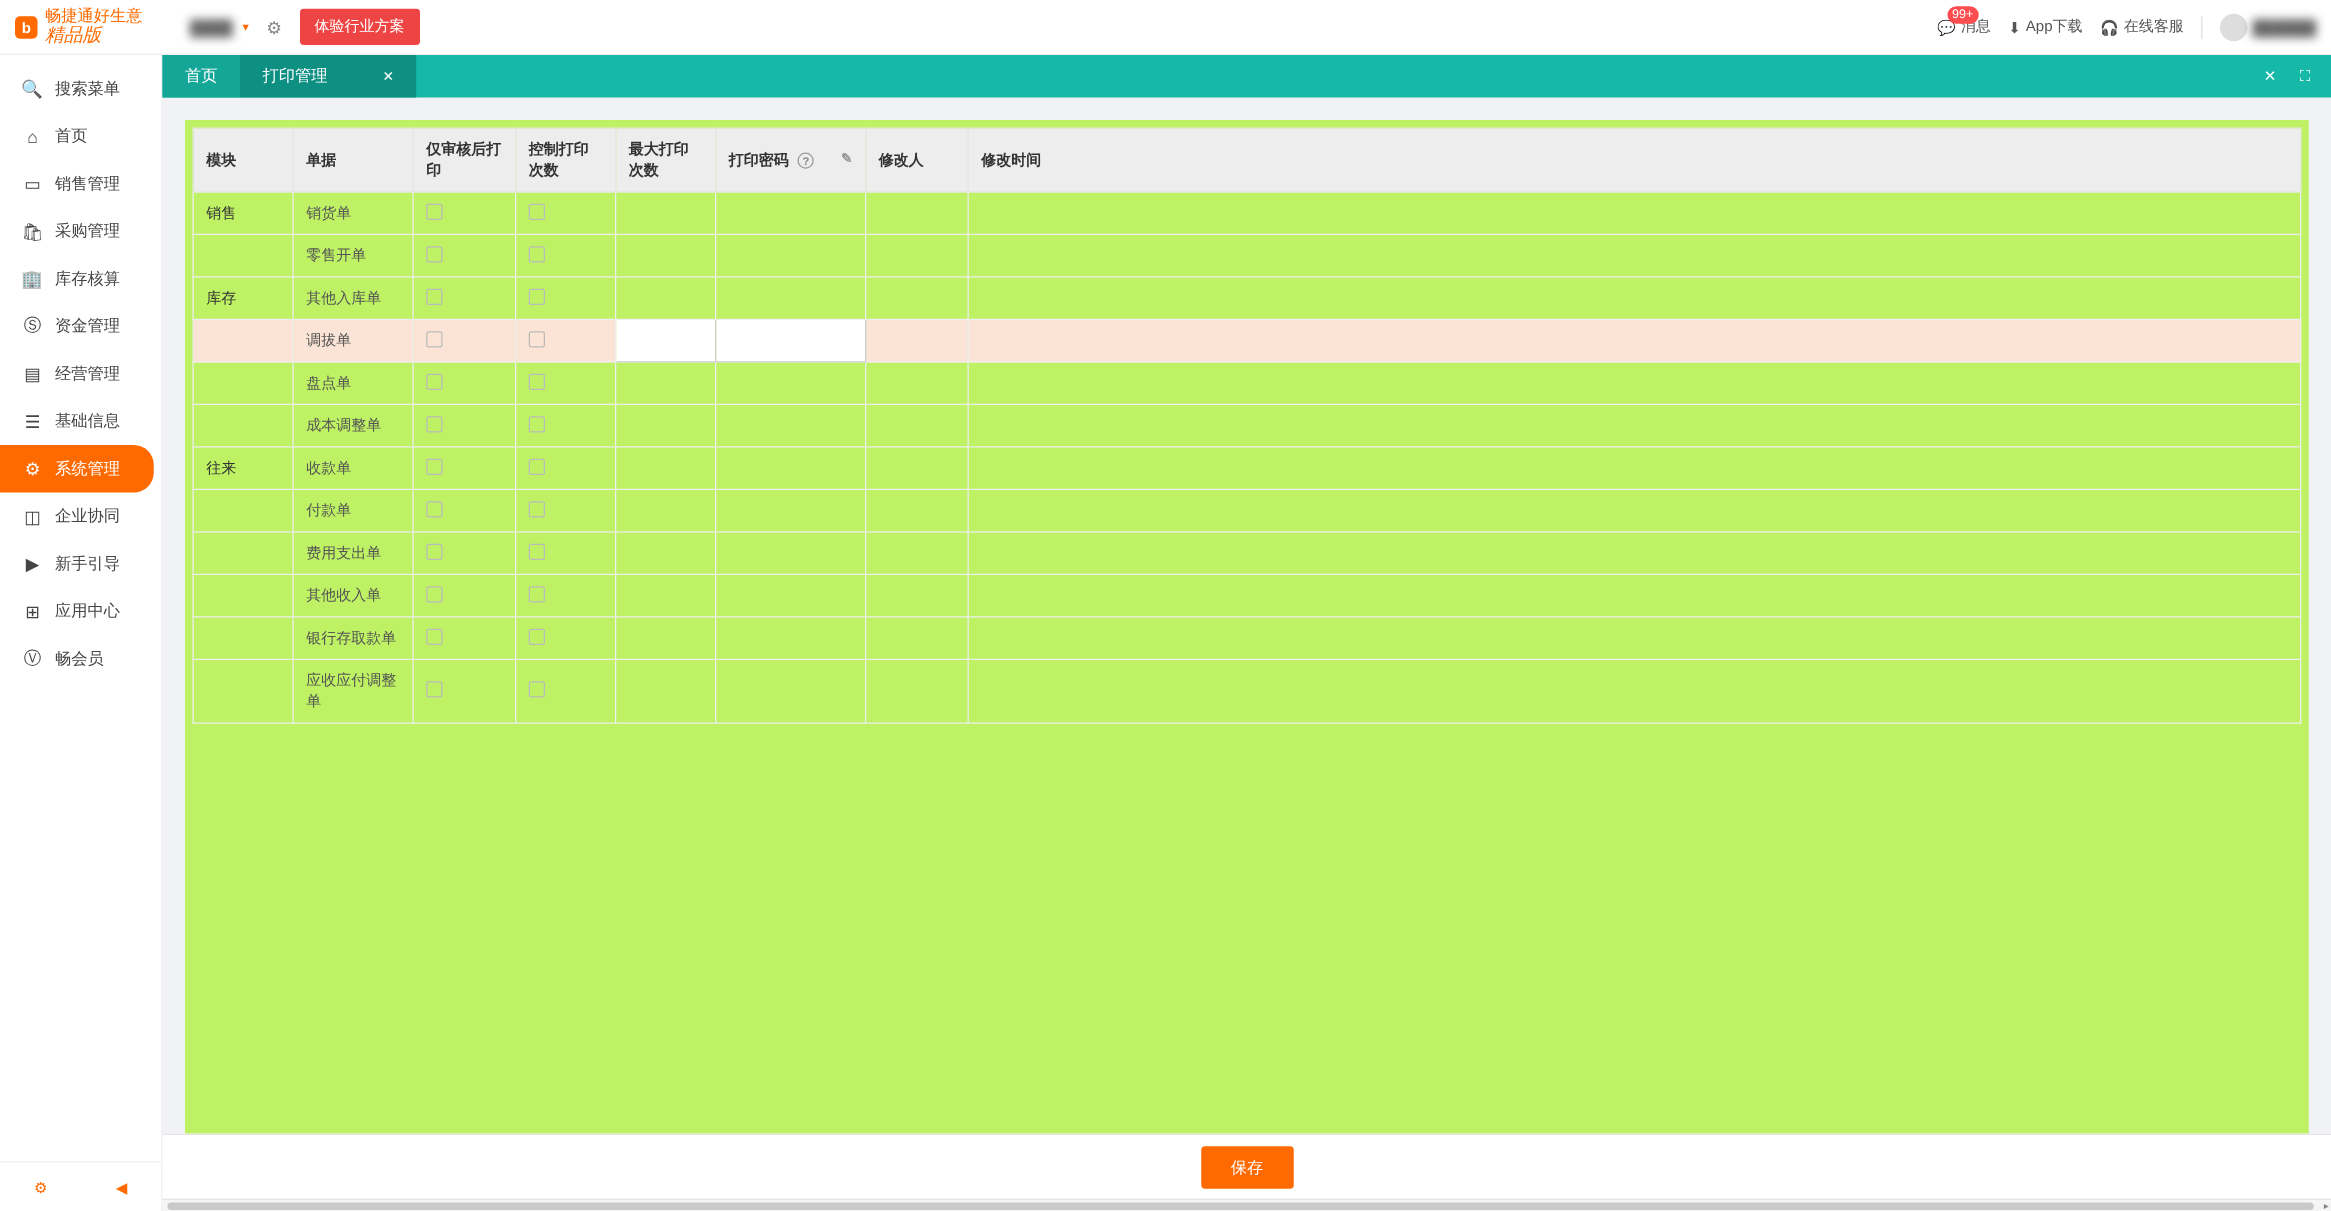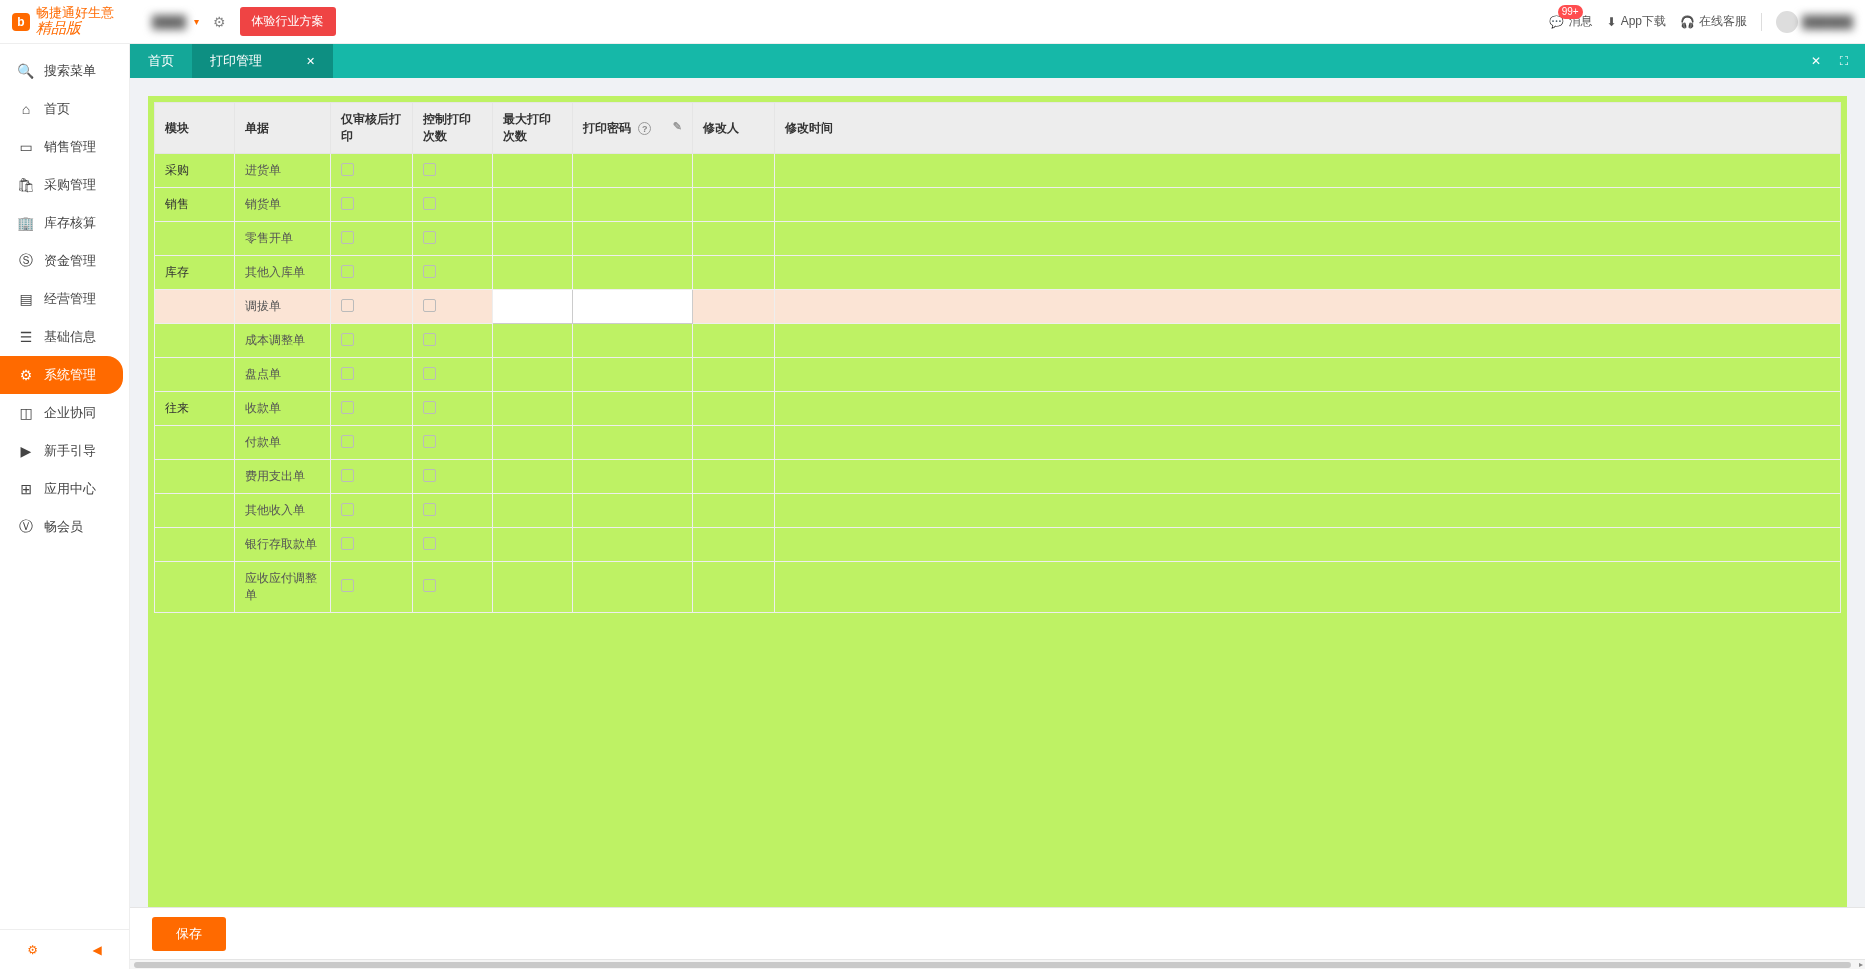--- a/index.html
+++ b/index.html
@@ -52,21 +52,21 @@
 .table th { background: #ededed; text-align: left; padding: 8px 10px; border: 1px solid #e5e5e5; font-weight: 600; color: #333; }
 .table td { border: 1px solid #eee; padding: 8px 10px; color: #555; height: 32px; }
 .table td.module { color: #333; }
 .row-highlight td { background: #fbe4d5; }
 .row-highlight td.white-cell { background: #fff; border: 1px solid #ccc; }
 .chk { width: 13px; height: 13px; border: 1px solid #bbb; border-radius: 2px; display: inline-block; }
 .help-icon { display: inline-block; width: 13px; height: 13px; border: 1px solid #999; border-radius: 50%; font-size: 9px; text-align: center; line-height: 12px; color: #888; margin-left: 4px; }
 .edit-icon { float: right; color: #999; font-size: 11px; }
 
 
-.footer-bar { height: 52px; background: #fff; border-top: 1px solid #e5e5e5; display: flex; align-items: center; justify-content: flex-start; padding: 0 22px; margin-top: 0; position: relative; }
+.footer-bar { height: 52px; background: #fff; border-top: 1px solid #e5e5e5; display: flex; align-items: center; justify-content: center; padding: 0 22px; margin-top: 0; position: relative; }
 .save-btn { background: #ff6a00; color: #fff; border: none; border-radius: 3px; padding: 8px 24px; font-size: 13px; cursor: pointer; }
 .hscroll { height: 10px; background: #f5f5f5; border-top: 1px solid #e5e5e5; position: relative; }
 .hscroll-thumb { position: absolute; left: 4px; right: 14px; top: 2px; height: 6px; background: #c9c9c9; border-radius: 3px; }
 .hscroll-arrow { position: absolute; right: 2px; top: 0; font-size: 8px; color: #888; }
 
 
 .col-mod { width: 80px; }
 .col-doc { width: 96px; }
 .col-c1 { width: 82px; }
 .col-c2 { width: 80px; }
@@ -213,30 +213,20 @@
                   <span>打印密码</span>
                   <span class="help-icon">?</span>
                   <span class="edit-icon">✎</span>
                 </th>
                 <th class="col-c5">修改人</th>
                 <th class="col-c6">修改时间</th>
               </tr>
             </thead>
             <tbody id="tbody">
                 <tr>
-                  <td class="module">采购</td>
-                  <td>进货单</td>
-                  <td><span class="chk"></span></td>
-                  <td><span class="chk"></span></td>
-                  <td></td>
-                  <td></td>
-                  <td></td>
-                  <td></td>
-                </tr>
-                <tr>
                   <td class="module">销售</td>
                   <td>销货单</td>
                   <td><span class="chk"></span></td>
                   <td><span class="chk"></span></td>
                   <td></td>
                   <td></td>
                   <td></td>
                   <td></td>
                 </tr>
                 <tr>
@@ -264,31 +254,31 @@
                   <td>调拔单</td>
                   <td><span class="chk"></span></td>
                   <td><span class="chk"></span></td>
                   <td class="white-cell"></td>
                   <td class="white-cell"></td>
                   <td></td>
                   <td></td>
                 </tr>
                 <tr>
                   <td class="module"></td>
+                  <td>盘点单</td>
+                  <td><span class="chk"></span></td>
+                  <td><span class="chk"></span></td>
+                  <td></td>
+                  <td></td>
+                  <td></td>
+                  <td></td>
+                </tr>
+                <tr>
+                  <td class="module"></td>
                   <td>成本调整单</td>
-                  <td><span class="chk"></span></td>
-                  <td><span class="chk"></span></td>
-                  <td></td>
-                  <td></td>
-                  <td></td>
-                  <td></td>
-                </tr>
-                <tr>
-                  <td class="module"></td>
-                  <td>盘点单</td>
                   <td><span class="chk"></span></td>
                   <td><span class="chk"></span></td>
                   <td></td>
                   <td></td>
                   <td></td>
                   <td></td>
                 </tr>
                 <tr>
                   <td class="module">往来</td>
                   <td>收款单</td>

